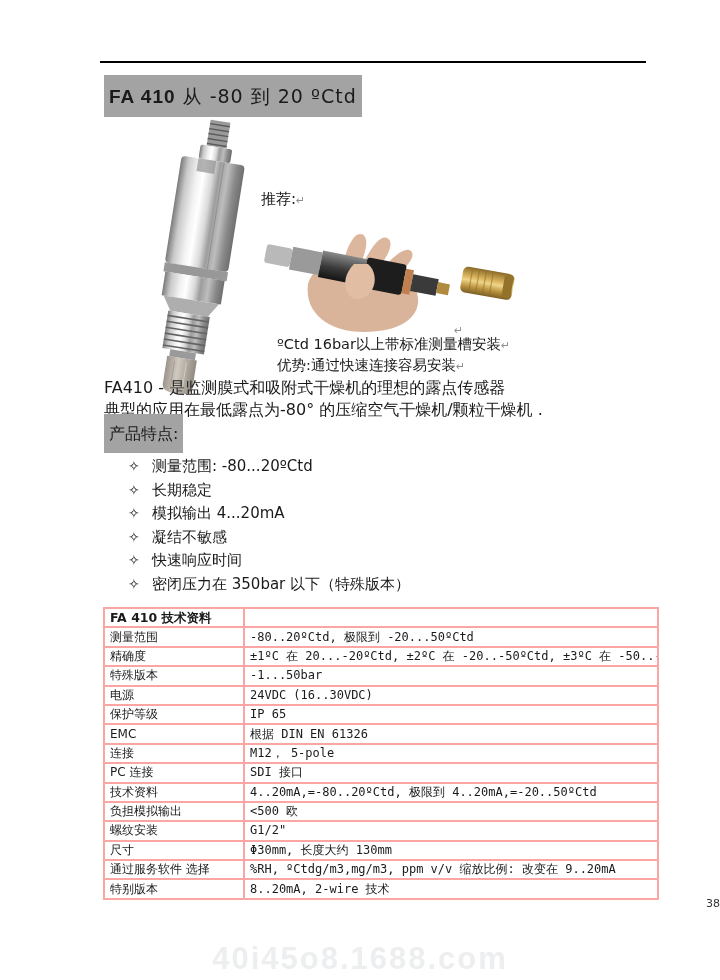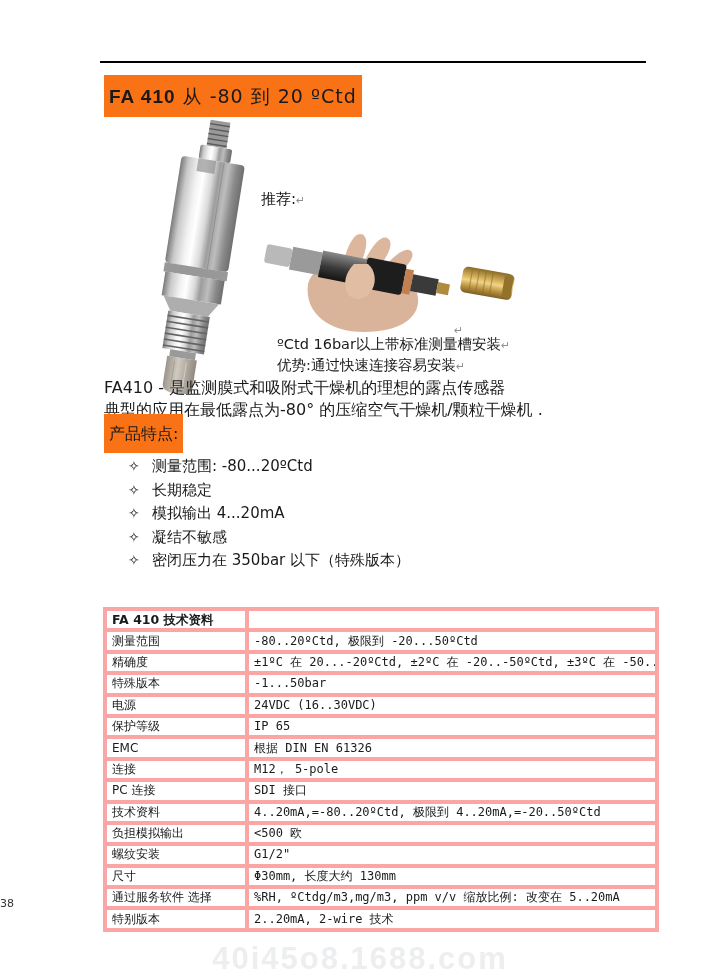--- a/index.html
+++ b/index.html
@@ -4,21 +4,21 @@
 <style>
   html,body{margin:0;padding:0;background:#e8e8e8;}
   .page{
     position:relative;width:720px;height:980px;margin:0 auto;
     background:#ffffff;overflow:hidden;
     font-family:"DejaVu Sans",sans-serif;color:#1a1a1a;
   }
   .abs{position:absolute;}
   .rule-top{left:100px;top:61px;width:546px;height:2px;background:#000;}
   .title{left:104px;top:84px;font-size:19px;letter-spacing:1px;white-space:nowrap;}
-  .hl{background:#f97316;padding:10px 5px;}
+  .hl{background:#a3a3a3;padding:10px 5px;}
   .title .model{font-weight:bold;font-family:"Liberation Sans","DejaVu Sans",sans-serif;}
   .title .range{font-weight:500;}
   .sensor-wrap{left:95px;top:116px;width:190px;height:278px;}
   .recommend{left:261px;top:190px;font-size:15px;}
   .hand-wrap{left:258px;top:222px;width:280px;height:112px;}
   .pmark{color:#8f8f8f;font-size:11px;}
   .pmark-float{left:454px;top:324px;}
   .cap1{left:277px;top:335px;font-size:14.5px;white-space:nowrap;}
   .cap2{left:277px;top:356px;font-size:14.5px;white-space:nowrap;}
   .desc1{left:104px;top:378px;font-size:16px;white-space:nowrap;}
@@ -30,28 +30,28 @@
   .wm-center{
     left:0;top:456px;width:720px;text-align:center;white-space:nowrap;
     font-size:48px;letter-spacing:2px;color:rgba(170,170,170,0.48);
     z-index:6;pointer-events:none;font-weight:500;
   }
   table.spec{
     position:absolute;left:103px;top:607px;width:556px;
     border-collapse:collapse;table-layout:fixed;
   }
   table.spec td{
-    border:4px solid #fca5a5;height:15.4px;padding:1px 5px;
+    border:2px solid #fca5a5;height:15.4px;padding:1px 5px;
     font-size:12px;line-height:15px;overflow:hidden;white-space:nowrap;
     vertical-align:middle;
   }
   td.k{width:128px;font-family:"DejaVu Sans",sans-serif;}
   td.v{font-family:"DejaVu Sans Mono",monospace;font-size:11.5px;}
   tr.hdr td{font-weight:bold;font-size:12.5px;}
-  .page-num{left:0;top:897px;width:720px;text-align:left;font-size:11px;color:#333;}
+  .page-num{left:0;top:897px;width:720px;text-align:right;font-size:11px;color:#333;}
   .wm-bottom{
     left:0;top:941px;width:720px;text-align:center;
     font-size:31px;font-weight:bold;letter-spacing:2px;color:#eceeef;
     font-family:"Liberation Sans","DejaVu Sans",sans-serif;
   }
 </style>
 </head>
 <body>
 
 <div class="page">
@@ -170,20 +170,21 @@
 
   <div class="abs desc1">FA410 - 是监测膜式和吸附式干燥机的理想的露点传感器</div>
   <div class="abs desc2">典型的应用在最低露点为-80° 的压缩空气干燥机/颗粒干燥机 .</div>
   <div class="abs feat-head"><span class="hl">产品特点:</span></div>
 
   <div class="abs features">
     <div class="feat-row"><span class="diamond">✧</span><span>测量范围: -80...20ºCtd</span></div>
     <div class="feat-row"><span class="diamond">✧</span><span>长期稳定</span></div>
     <div class="feat-row"><span class="diamond">✧</span><span>模拟输出 4...20mA</span></div>
     <div class="feat-row"><span class="diamond">✧</span><span>凝结不敏感</span></div>
+    <div class="feat-row"><span class="diamond">✧</span><span>快速响应时间</span></div>
     <div class="feat-row"><span class="diamond">✧</span><span>密闭压力在 350bar 以下（特殊版本）</span></div>
   </div>
 
 
   <table class="spec">
     <tbody>
         <tr class="hdr">
       <td class="k">FA 410 技术资料</td>
       <td class="v"></td>
     </tr>
@@ -230,25 +231,25 @@
     <tr>
           <td class="k">螺纹安装</td>
           <td class="v">G1/2"</td>
         </tr>
     <tr>
           <td class="k">尺寸</td>
           <td class="v">Φ30mm, 长度大约 130mm</td>
         </tr>
     <tr>
           <td class="k">通过服务软件 选择</td>
-          <td class="v">%RH, ºCtdg/m3,mg/m3, ppm v/v   缩放比例: 改变在 5..20mA</td>
+          <td class="v">%RH, ºCtdg/m3,mg/m3, ppm v/v   缩放比例: 改变在 9..20mA</td>
         </tr>
     <tr>
           <td class="k">特别版本</td>
-          <td class="v">2..20mA, 2-wire 技术</td>
+          <td class="v">8..20mA, 2-wire 技术</td>
         </tr>
   </tbody>
     </table>
 
   <div class="abs page-num">38</div>
   <div class="abs wm-bottom">40i45o8.1688.com</div>
 
 </div>
 
 </body></html>

